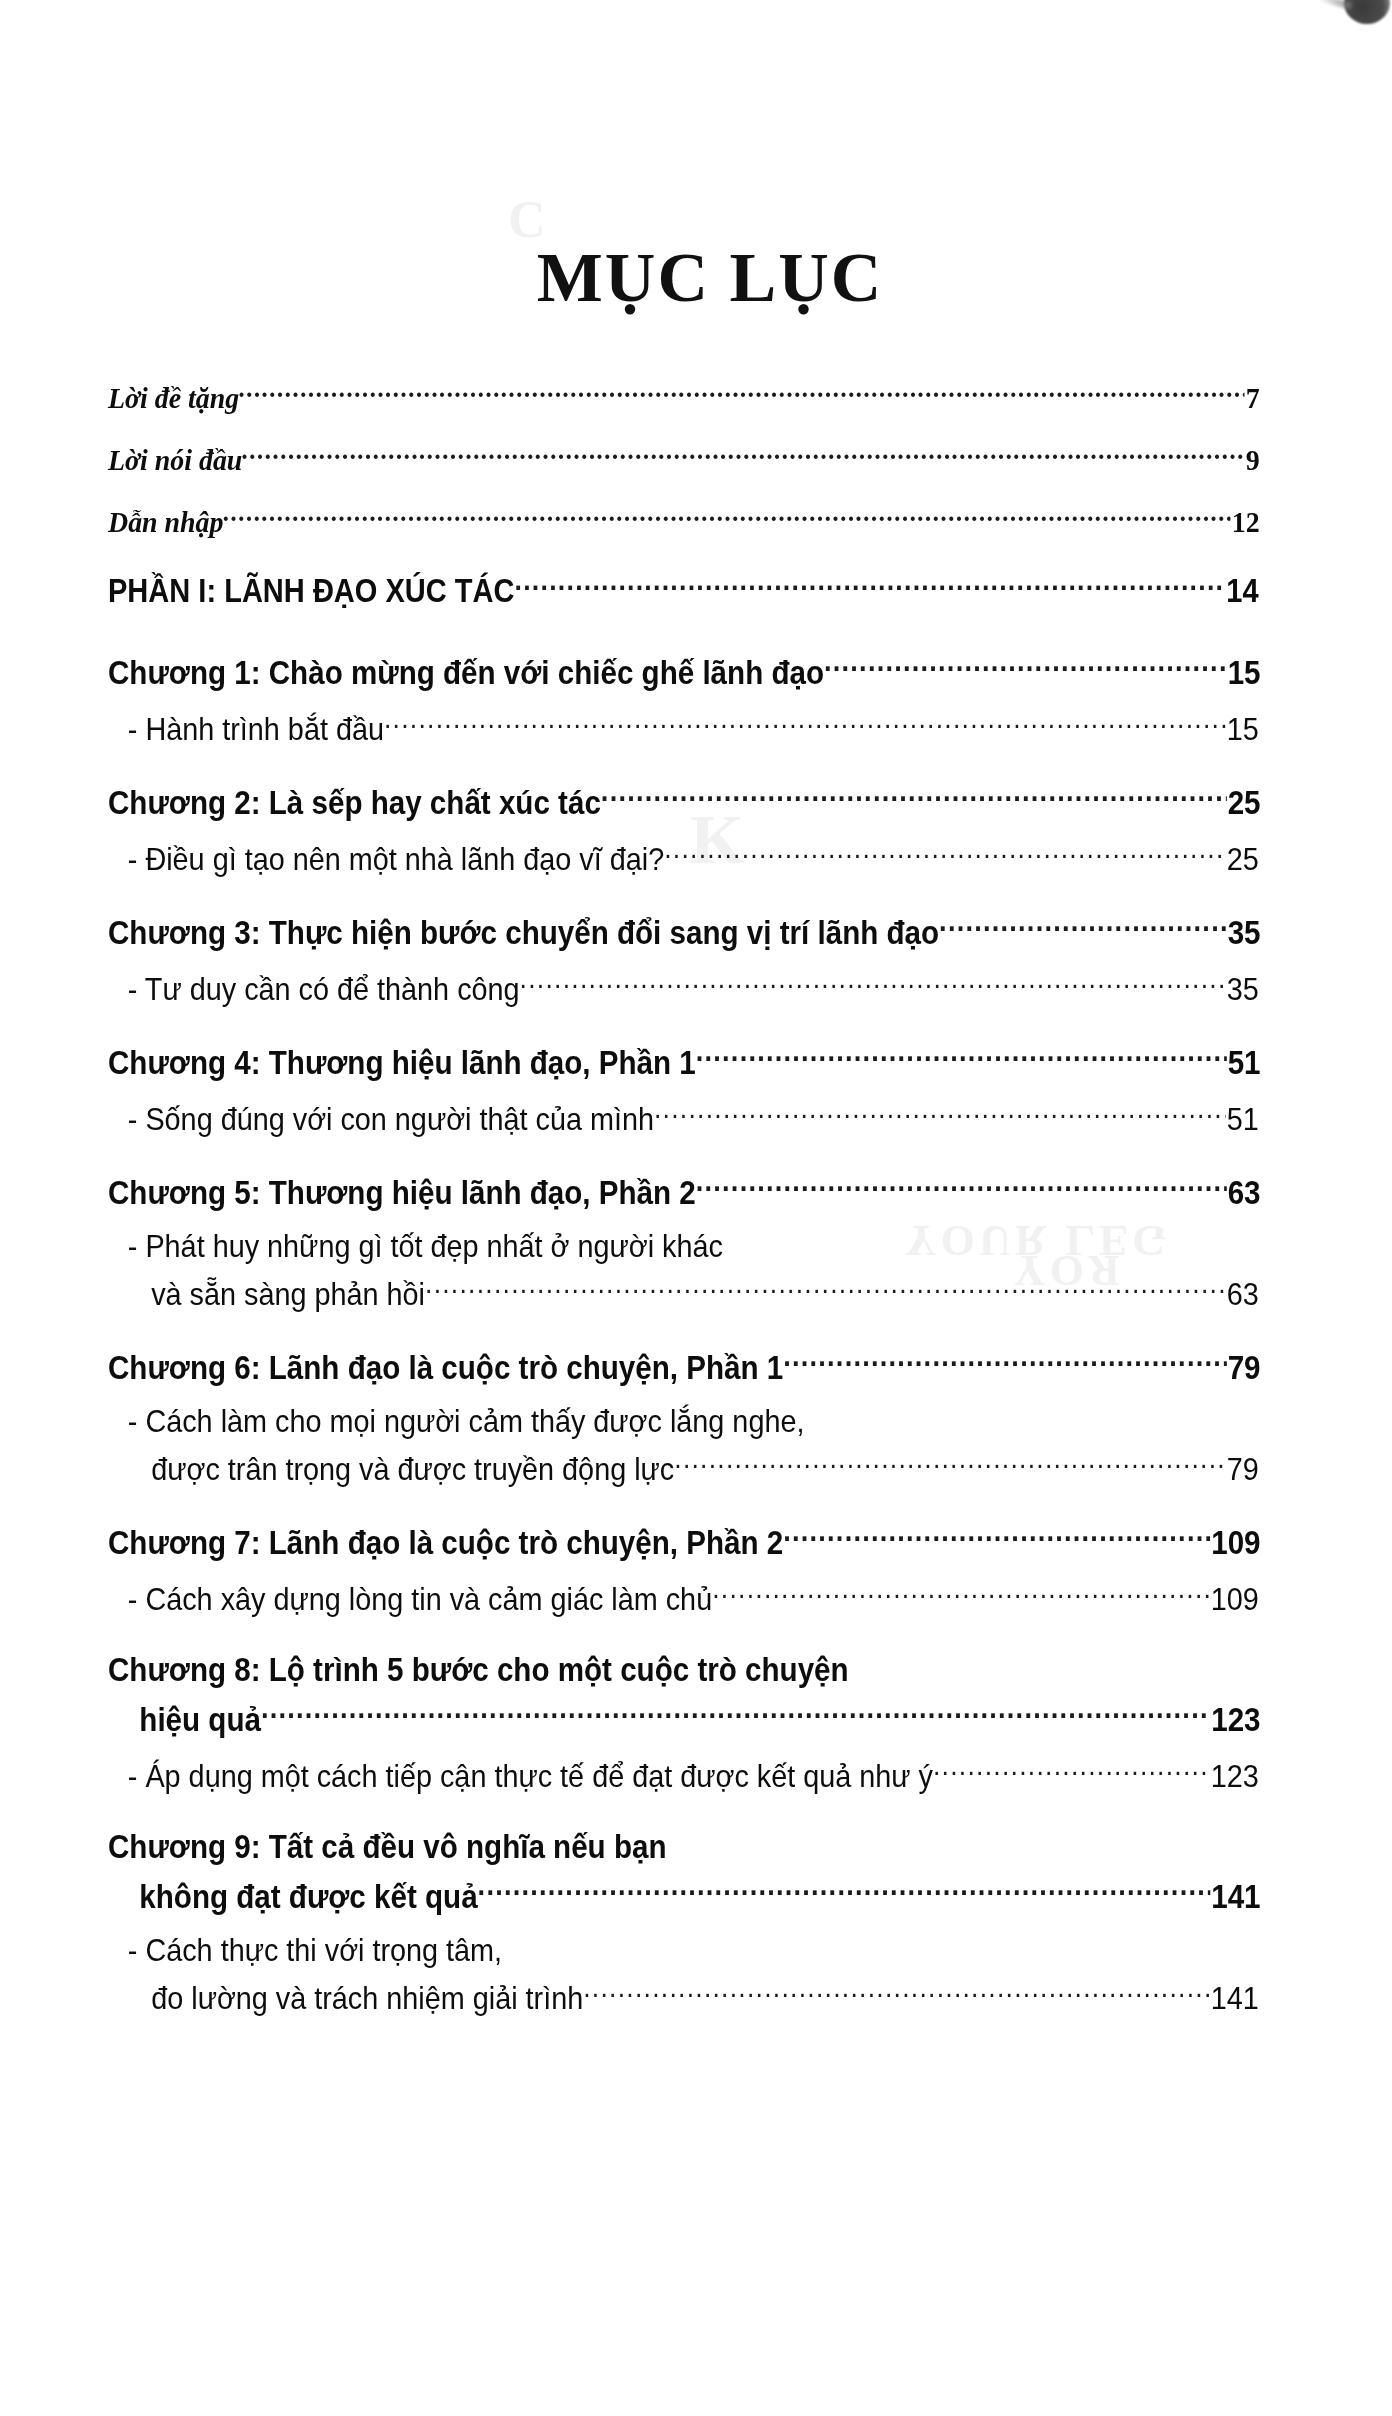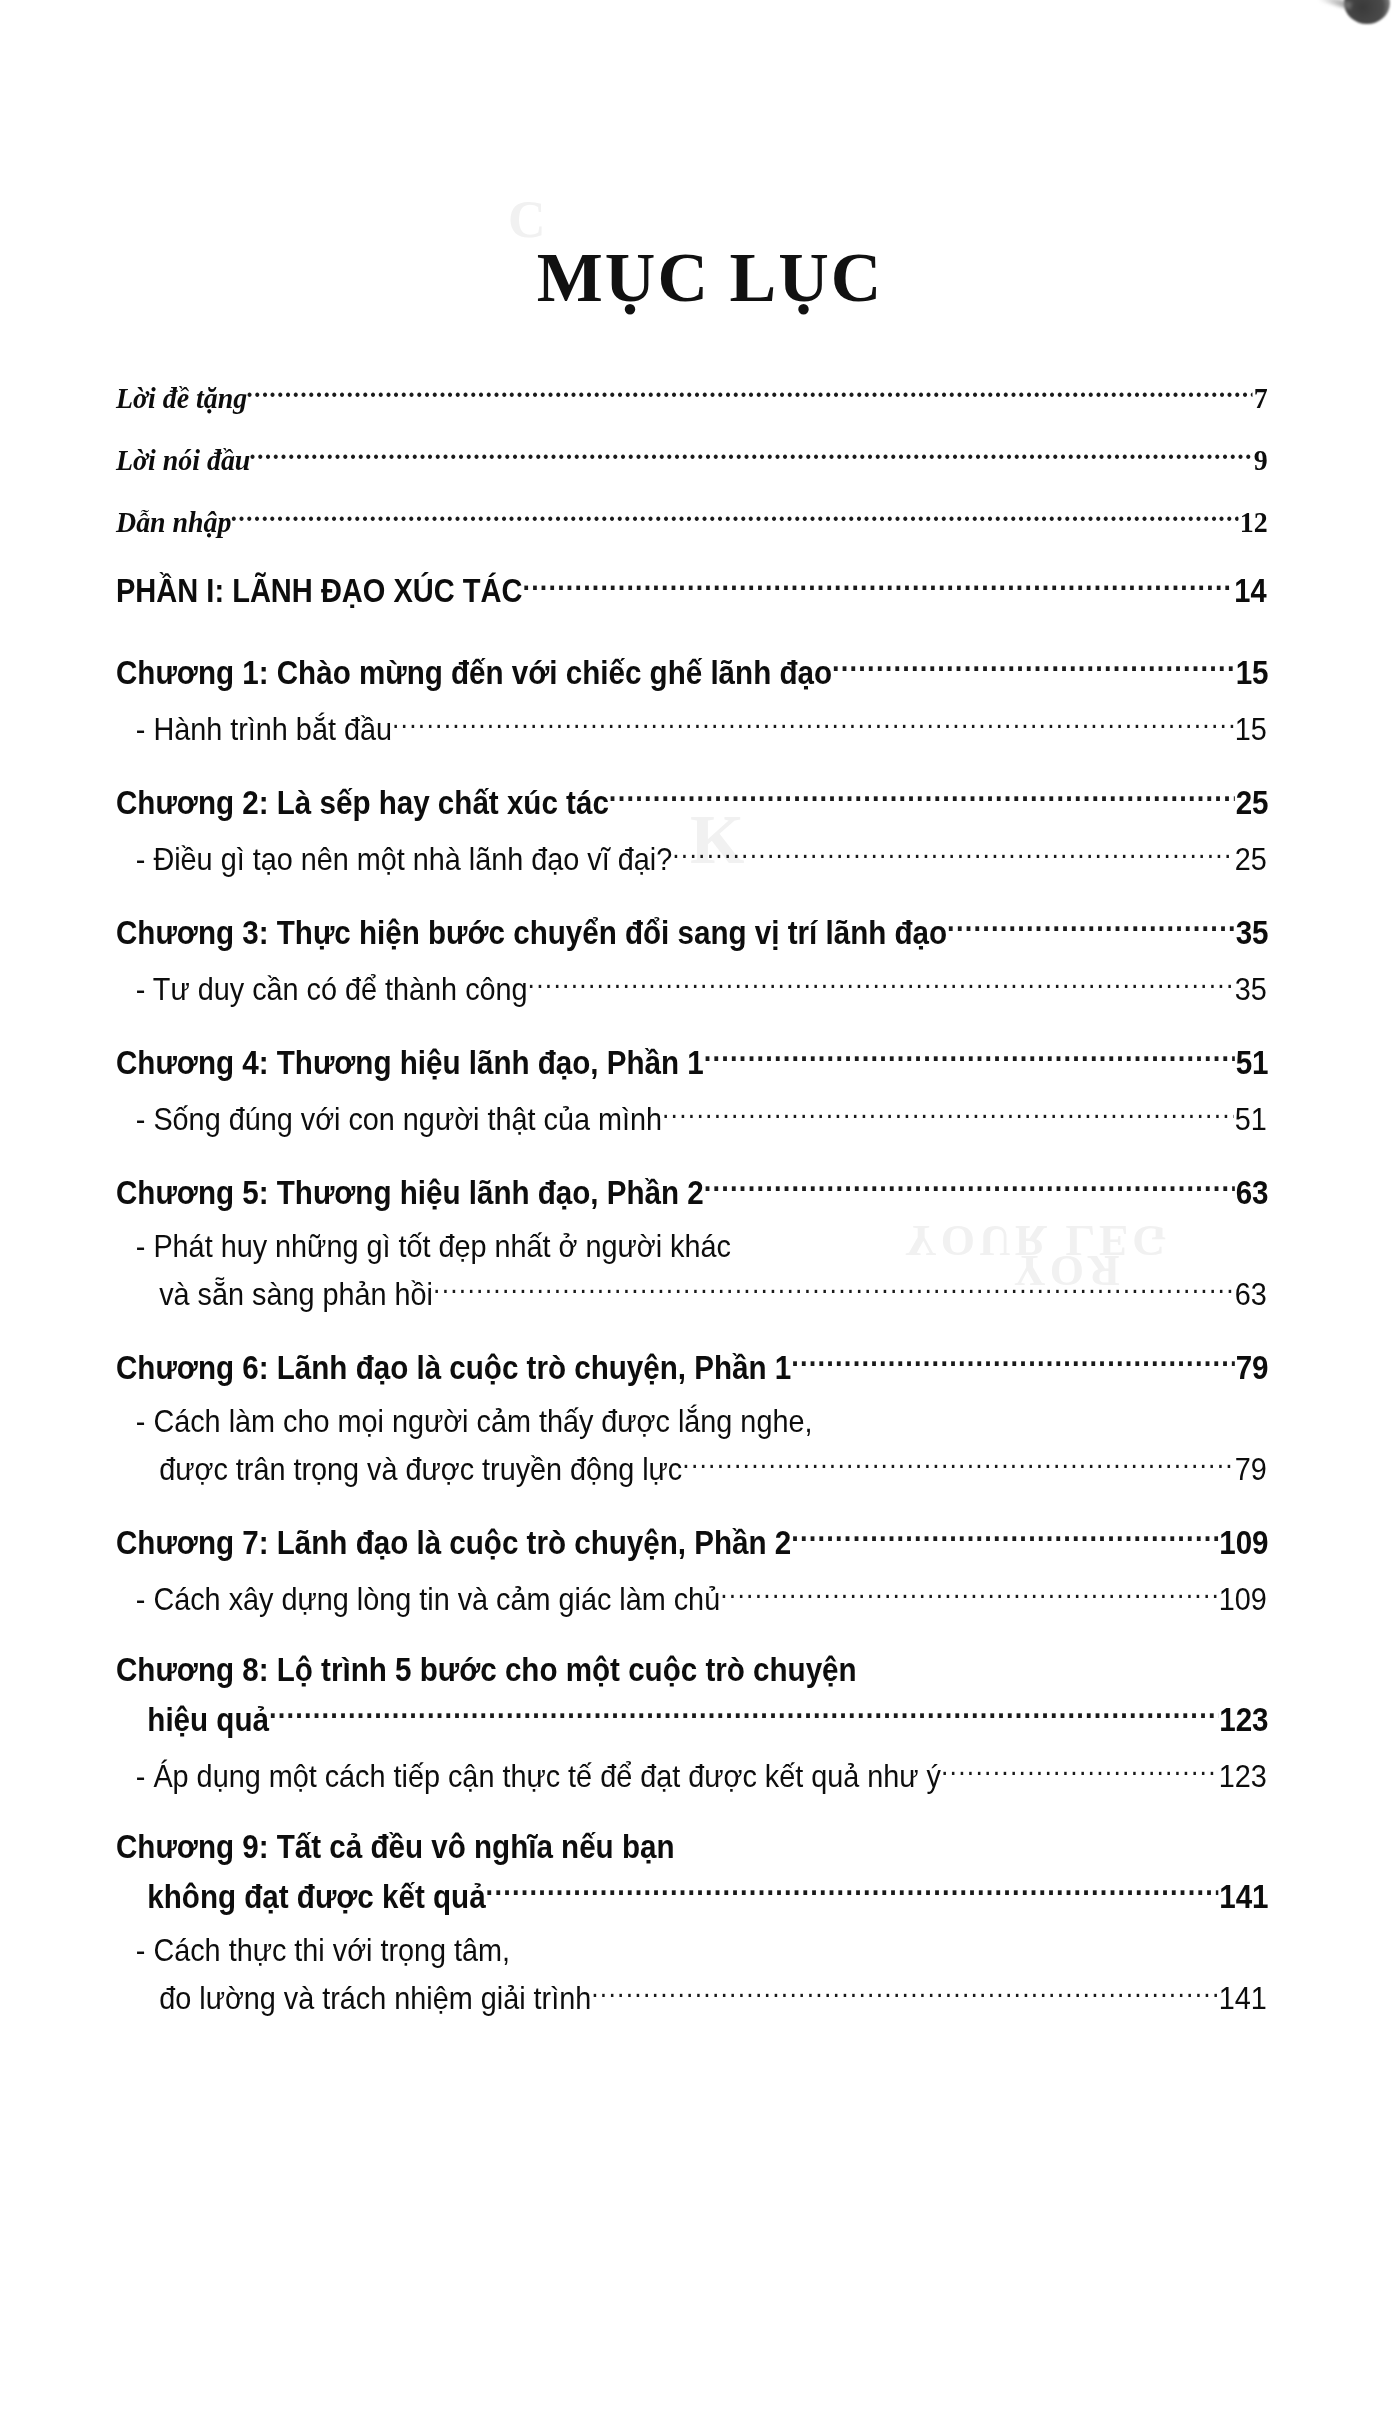--- a/index.html
+++ b/index.html
@@ -72,21 +72,21 @@
     line-height: 1;
     letter-spacing: 2px;
     color: #111;
     padding-left: 28px;
     box-sizing: border-box;
   }
 
   #toc-list {
     position: absolute;
     top: 378px;
-    left: 116px;
+    left: 108px;
     width: 1152px;
   }
 
   
   .entry {
     display: flex;
     align-items: baseline;
     width: 100%;
     color: #0d0d0d;
   }

